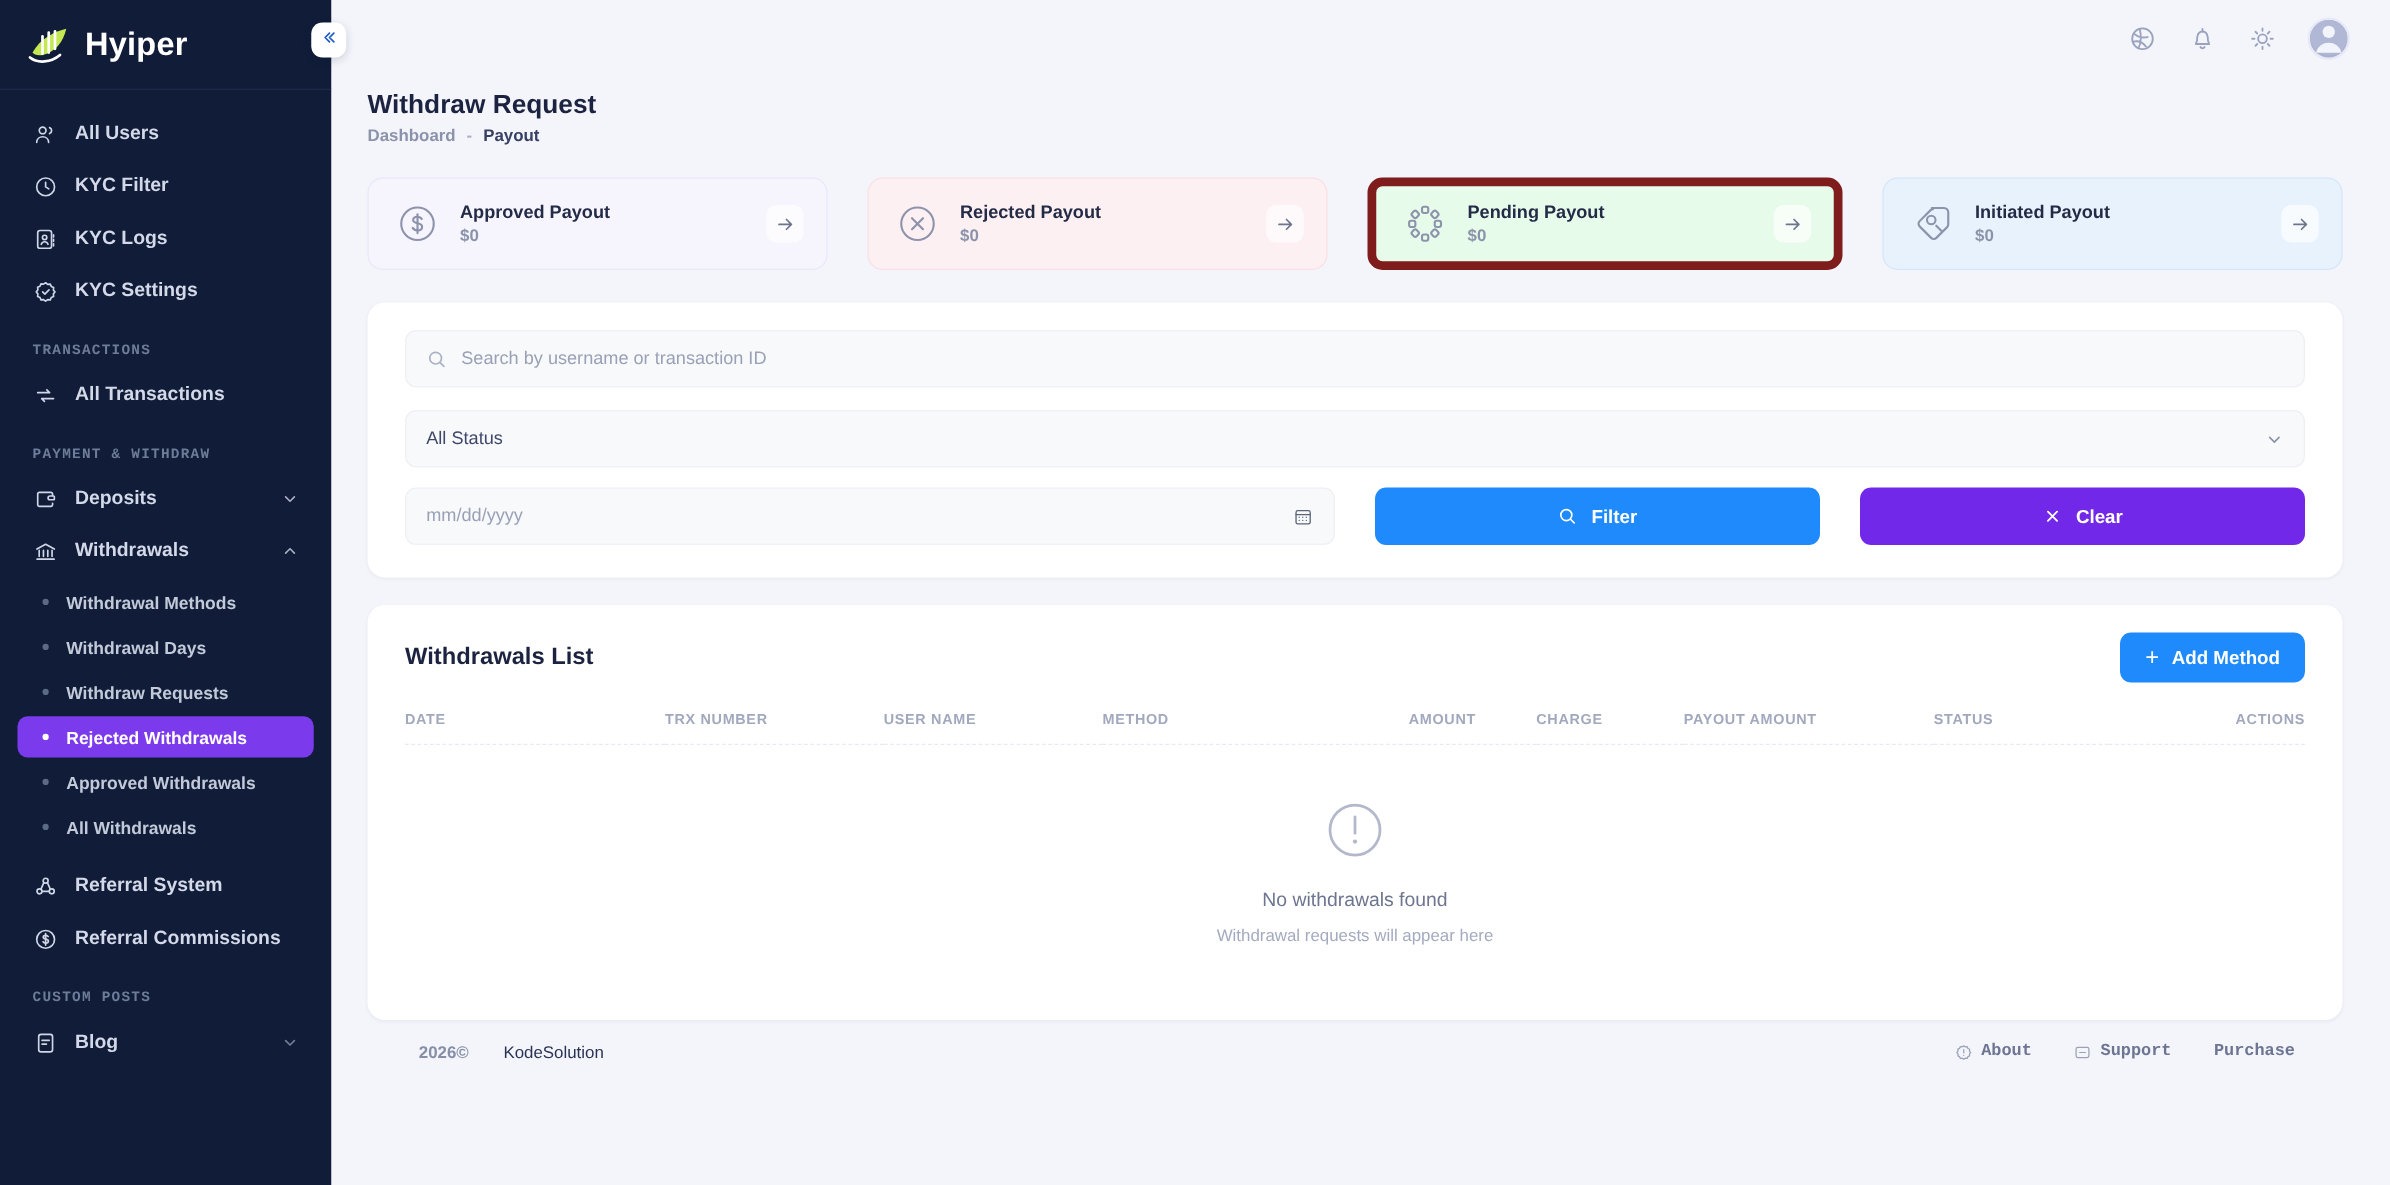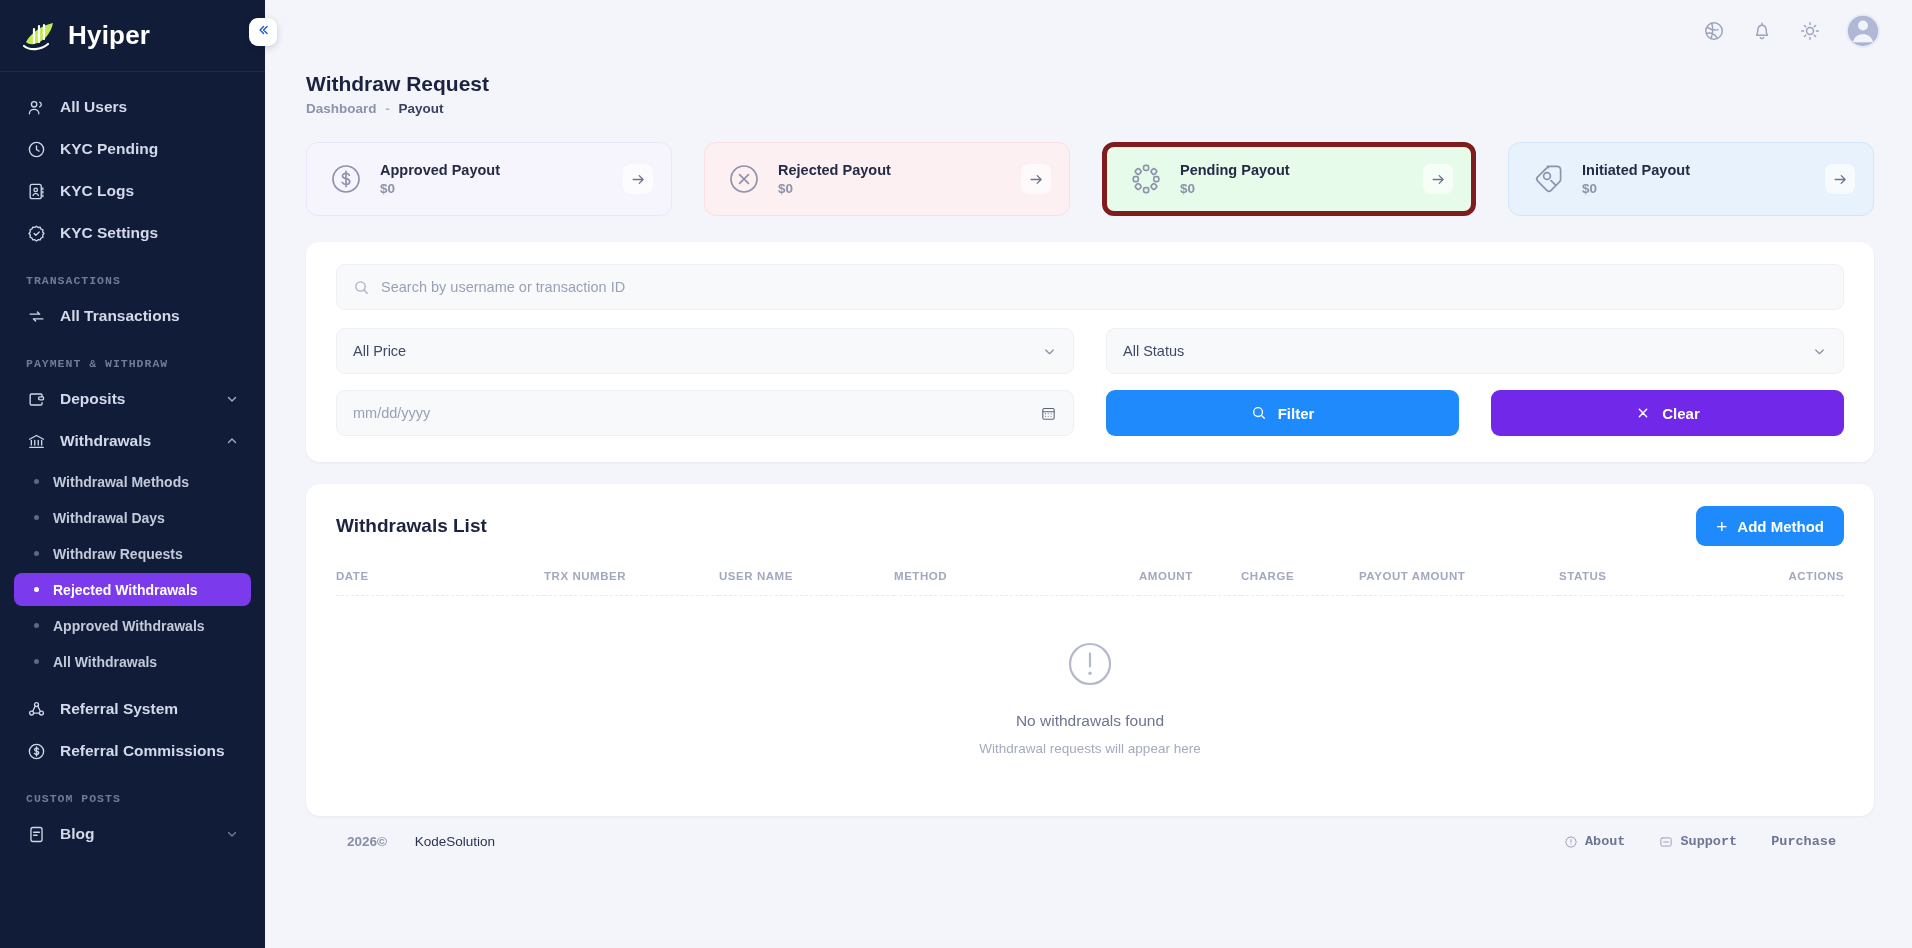--- a/index.html
+++ b/index.html
@@ -76,21 +76,21 @@
   .topbar .tb-ico { width: 24px; height: 24px; cursor: pointer; color: #9aa3be; display:flex;align-items:center;justify-content:center;}
   .topbar .tb-ico svg { width: 22px; height: 22px; display:block; }
   .avatar {
     width: 34px; height: 34px; border-radius: 50%;
     background: #aab2d0; overflow: hidden; cursor: pointer;
     display:flex;align-items:flex-end;justify-content:center;
     border: 2px solid #e7eaf6;
   }
   .avatar svg { width: 34px; height: 34px; display:block; }
 
-  .page { padding: 0 38px 0 41px; }
+  .page { padding: 0 38px 0 29px; }
   .page-title { font-size: 21px; font-weight: 700; color: #1c2340; margin-top: 10px; }
   .breadcrumb { font-size: 13.5px; margin-top: 5px; color: #8b93ab; font-weight: 600; }
   .breadcrumb .sep { margin: 0 5px; color: #aab0c4; }
   .breadcrumb .cur { color: #384063; }
 
   
   .cards { display: flex; gap: 32px; margin-top: 26px; justify-content: space-between; }
   .card {
     flex: 1 1 0; height: 74px; border-radius: 12px;
     display: flex; align-items: center; gap: 15px;
@@ -102,21 +102,21 @@
   .card .c-label { font-size: 14.5px; font-weight: 700; color: #242b46; }
   .card .c-value { font-size: 13.5px; font-weight: 600; color: #8b93ab; }
   .card .c-arrow {
     margin-left: auto; width: 30px; height: 30px; border-radius: 8px;
     background: rgba(255,255,255,.65);
     display: flex; align-items: center; justify-content: center; color: #6d748e;
   }
   .card .c-arrow svg { width: 17px; height: 17px; display:block; }
   .card.approved { background: #f6f5fd; border: 1px solid #e9e7fa; }
   .card.rejected { background: #fdf0f2; border: 1px solid #fadfe4; }
-  .card.pending  { background: #e7fbea; border: 5px solid #7f1d1d; }
+  .card.pending  { background: #e7fbea; border: 7px solid #7f1d1d; }
   .card.initiated{ background: #e8f2fd; border: 1px solid #d3e6fa; }
 
   
   .panel {
     background: #ffffff; border-radius: 14px; margin-top: 26px;
     padding: 22px 30px 26px 30px; box-shadow: 0 1px 3px rgba(30,40,80,.05);
   }
   .field {
     background: #f8f9fb; border: 1px solid #eef0f5; border-radius: 9px;
     height: 46px; display: flex; align-items: center; gap: 11px;
@@ -225,21 +225,21 @@
         </span>
         <span>All Users</span>
       </div>
       <div class="nav-item">
         <span class="ico">
           <svg viewBox="0 0 24 24" fill="none" stroke="#cfd6e6" stroke-width="1.7" stroke-linecap="round" stroke-linejoin="round">
             <circle cx="12" cy="12" r="9"></circle>
               <path d="M12 7.5V12l3.2 2"></path>
           </svg>
         </span>
-        <span>KYC Pending</span>
+        <span>KYC Filter</span>
       </div>
       <div class="nav-item">
         <span class="ico">
           <svg viewBox="0 0 24 24" fill="none" stroke="#cfd6e6" stroke-width="1.7" stroke-linecap="round" stroke-linejoin="round">
             <rect x="4" y="3" width="14" height="18" rx="2.4"></rect>
               <circle cx="11" cy="10" r="2.2"></circle>
               <path d="M7.6 17c.6-1.8 2-2.6 3.4-2.6s2.8.8 3.4 2.6"></path>
               <path d="M20 7.5v2M20 12v2M20 16.5v2"></path>
           </svg>
         </span>
@@ -497,30 +497,20 @@
           <span class="f-ico">
             <svg viewBox="0 0 24 24" fill="none" stroke="#aab1c5" stroke-width="1.9" stroke-linecap="round">
                 <circle cx="10.6" cy="10.6" r="6.6"></circle>
                 <path d="M15.6 15.6l4.4 4.4"></path>
               </svg>
           </span>
           <input type="text" placeholder="Search by username or transaction ID" style="">
         </div>
 
         <div class="row2">
-          <div class="col">
-            <div class="select">
-              <span>All Price</span>
-              <span class="chev">
-                <svg viewBox="0 0 24 24" fill="none" stroke="#8a91a8" stroke-width="2" stroke-linecap="round" stroke-linejoin="round">
-                    <path d="M6 9.5l6 6 6-6"></path>
-                  </svg>
-              </span>
-            </div>
-          </div>
           <div class="col">
             <div class="select">
               <span>All Status</span>
               <span class="chev">
                 <svg viewBox="0 0 24 24" fill="none" stroke="#8a91a8" stroke-width="2" stroke-linecap="round" stroke-linejoin="round">
                     <path d="M6 9.5l6 6 6-6"></path>
                   </svg>
               </span>
             </div>
           </div>

